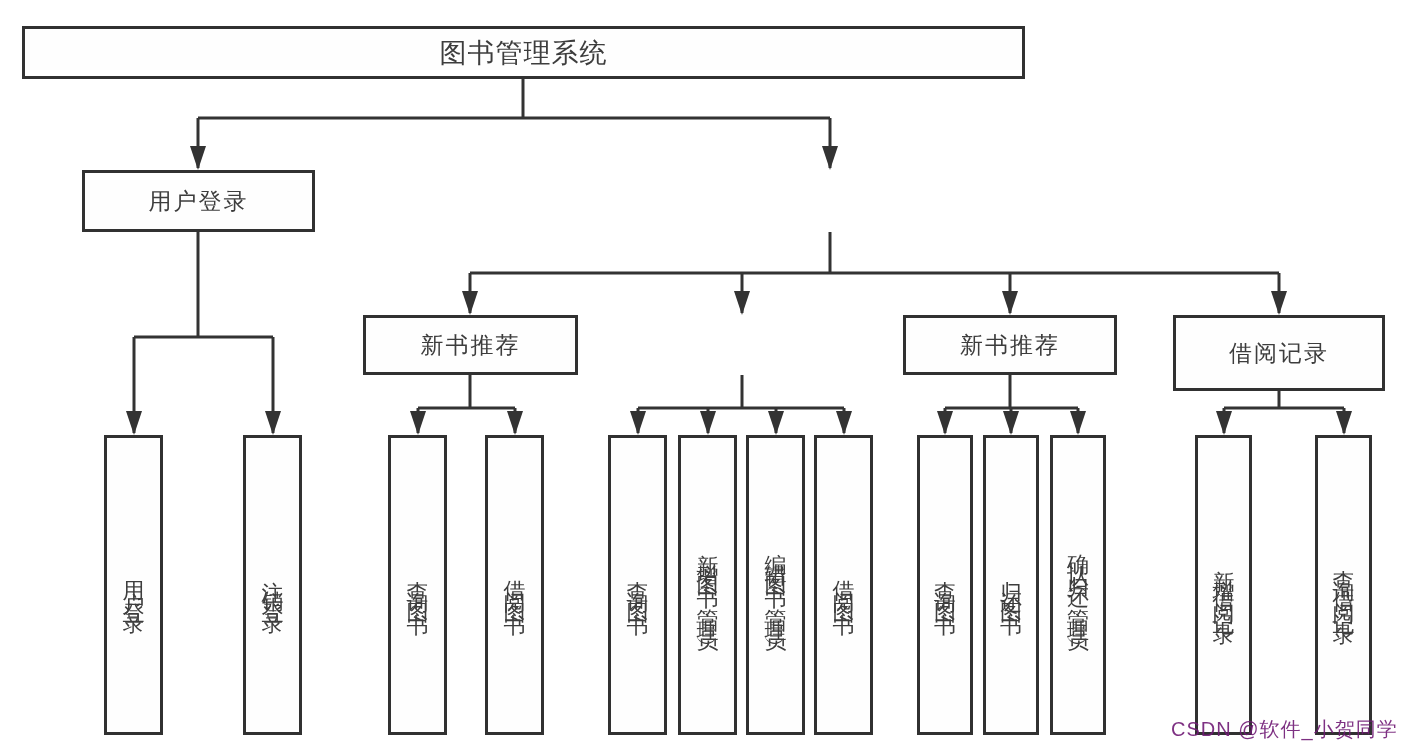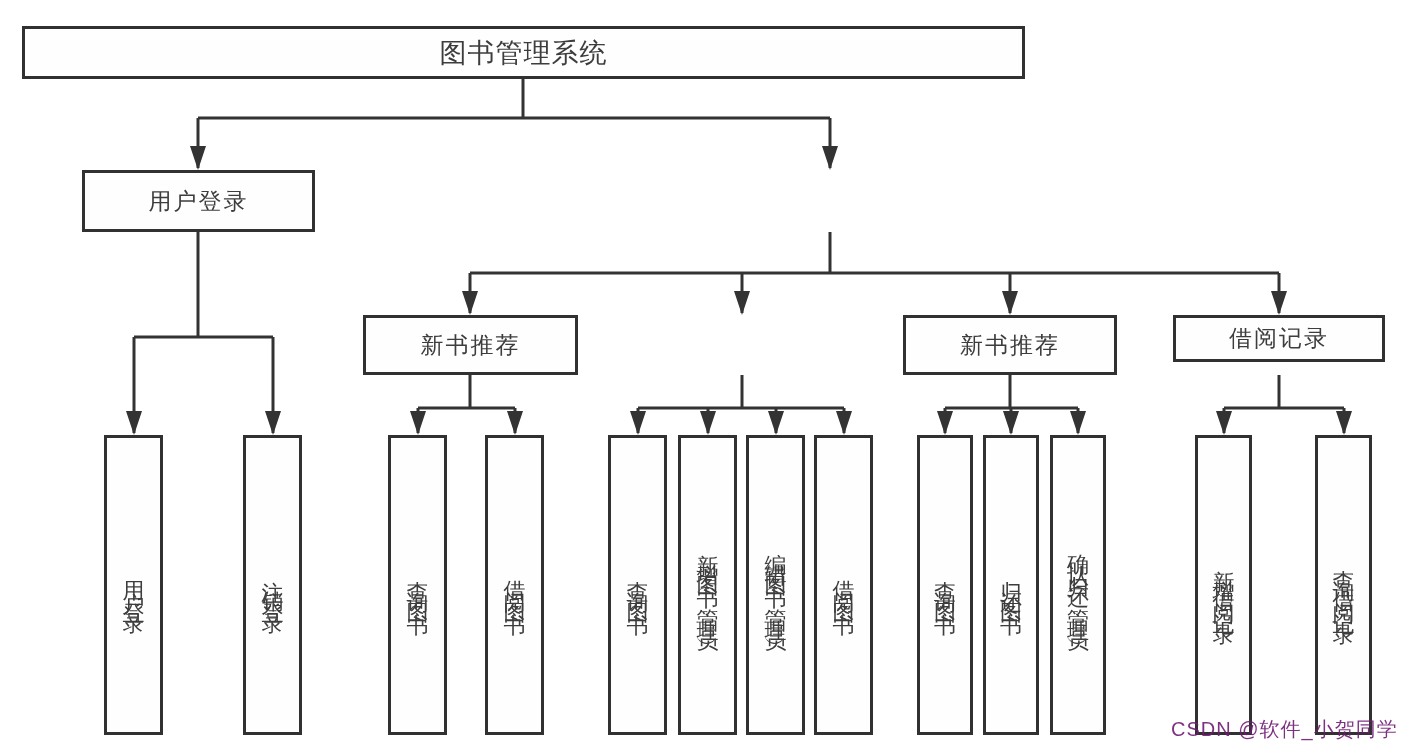--- a/index.html
+++ b/index.html
@@ -94,21 +94,21 @@
       <polygon points="1336,411 1352,411 1344,435"></polygon>
     </g>
   </svg>
 
   <div class="box root-box" style="left:22px;top:15px;width:1003px;height:53px">图书管理系统</div>
 
   <div class="box h-box" style="left:82px;top:170px;width:233px;height:62px">用户登录</div>
 
   <div class="box h-box" style="left:363px;top:315px;width:215px;height:60px">新书推荐</div>
   <div class="box h-box" style="left:903px;top:315px;width:214px;height:60px">新书推荐</div>
-  <div class="box h-box" style="left:1173px;top:315px;width:212px;height:47px">借阅记录</div>
+  <div class="box h-box" style="left:1173px;top:315px;width:212px;height:76px">借阅记录</div>
 
   <div class="box v-box" style="left:104px;top:435px;width:59px;height:300px">用户登录</div>
   <div class="box v-box" style="left:243px;top:435px;width:59px;height:300px">注销登录</div>
 
   <div class="box v-box" style="left:388px;top:435px;width:59px;height:300px">查询图书</div>
   <div class="box v-box" style="left:485px;top:435px;width:59px;height:300px">借阅图书</div>
 
   <div class="box v-box" style="left:608px;top:435px;width:59px;height:300px">查询图书</div>
   <div class="box v-box" style="left:678px;top:435px;width:59px;height:300px">新增图书（管理员）</div>
   <div class="box v-box" style="left:746px;top:435px;width:59px;height:300px">编辑图书（管理员）</div>

